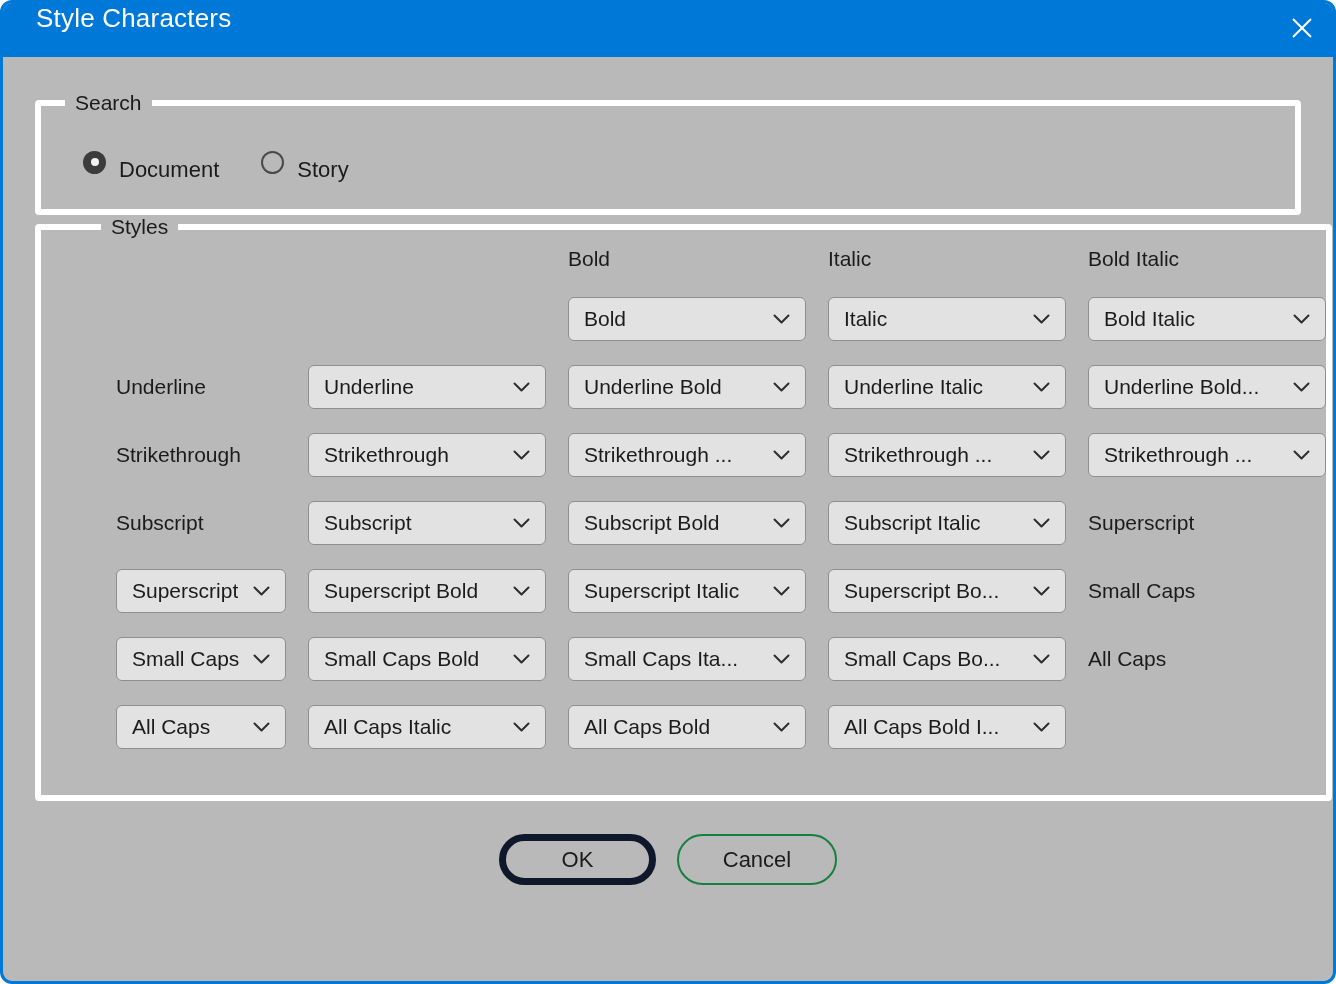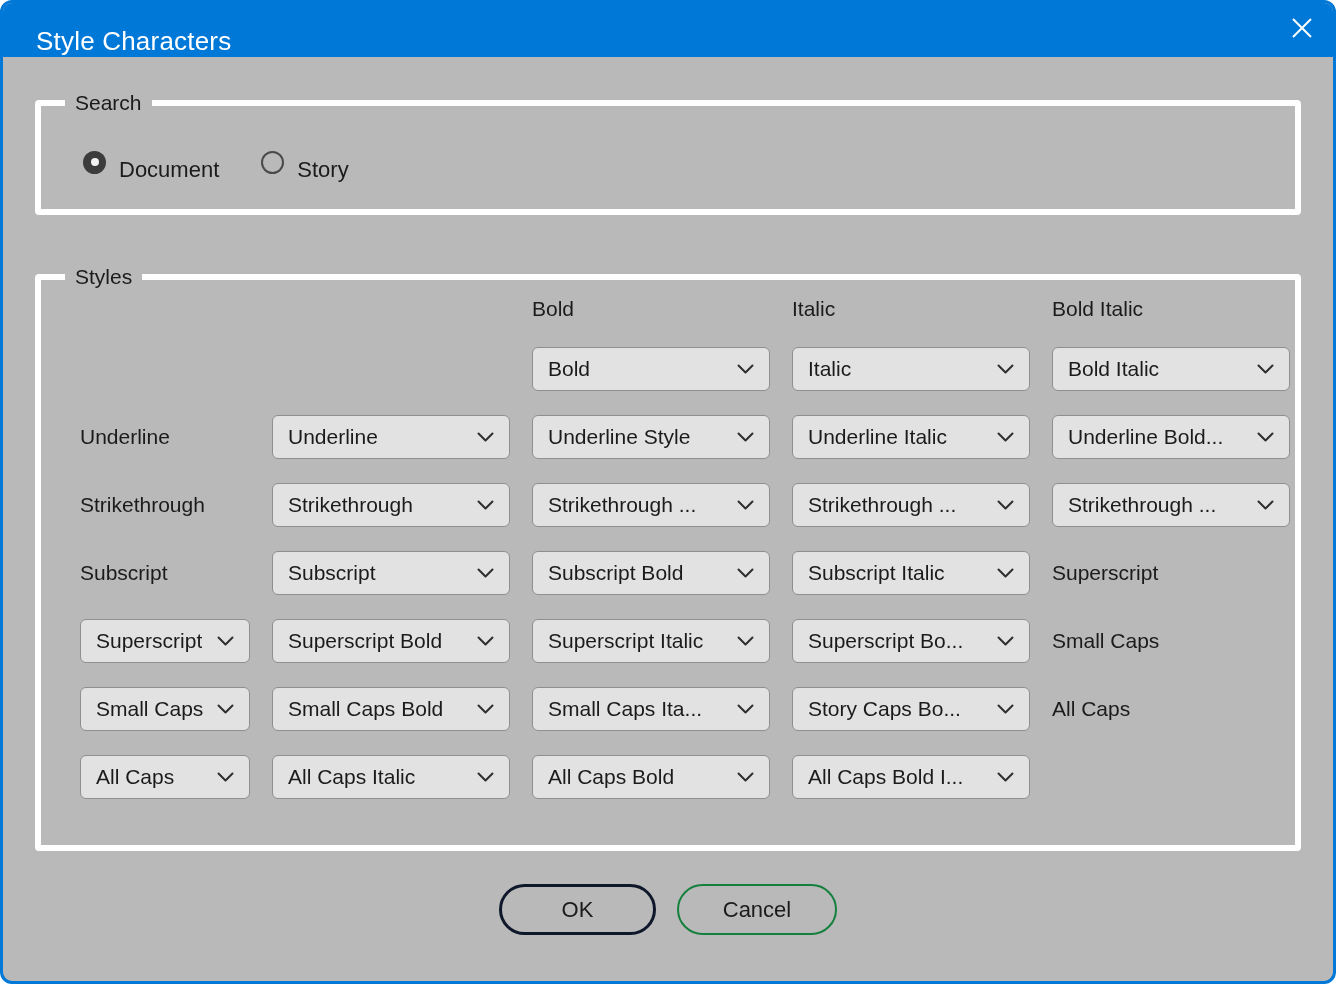--- a/index.html
+++ b/index.html
@@ -13,21 +13,21 @@
     width: 1336px; height: 984px;
     border: 3px solid #0078d7;
     border-radius: 12px;
     background: #b9b9b9;
     overflow: hidden;
     display: flex; flex-direction: column;
   }
   .titlebar {
     height: 54px; flex: 0 0 54px;
     background: #0078d7;
-    display: flex; align-items: flex-end;
+    display: flex; align-items: flex-start;
     padding-left: 33px;
   }
   .titlebar .title {
     color: #ffffff; font-size: 26px; font-weight: 400; letter-spacing: .2px;
   }
   .close-btn {
     margin-left: auto; width: 62px; height: 54px;
     display: flex; align-items: center; justify-content: center;
     cursor: default;
   }
@@ -57,21 +57,21 @@
     border: none; background: #3c3c3c;
   }
   .radio-circle.selected::after {
     content: ""; position: absolute;
     left: 50%; top: 50%; transform: translate(-50%, -50%);
     width: 8px; height: 8px; border-radius: 50%;
     background: #f2f2f2;
   }
   .radio-label { font-size: 22px; margin-top: 16px; }
 
-  .styles-box { margin-top: 50px; height: 586px; }
+  .styles-box { height: 586px; padding-left: 36px; }
   .styles-grid {
     display: grid;
     grid-template-columns: 170px 238px 238px 238px 238px;
     column-gap: 22px;
     row-gap: 24px;
     padding: 8px 0 0 39px;
     align-items: center;
   }
   .col-header {
     font-size: 21px; align-self: end; padding-bottom: 2px;
@@ -94,21 +94,21 @@
     display: flex; justify-content: center; gap: 21px;
     margin-top: 33px;
   }
   .btn {
     height: 51px; border-radius: 26px;
     background: transparent;
     font-size: 22px; color: #1b1b1b;
     font-family: "Liberation Sans", "DejaVu Sans", sans-serif;
     display: flex; align-items: center; justify-content: center;
   }
-  .btn-ok { width: 157px; border: 3px solid #0f172a; }
+  .btn-ok { width: 157px; border: 7px solid #0f172a; }
   .btn-cancel { width: 160px; border: 2px solid #15803d; }
   .cell-empty { }
 </style>
 </head>
 <body>
 
 <div class="dialog">
 
   <div class="titlebar">
     <span class="title">Style Characters</span>
@@ -177,21 +177,21 @@
         <div class="row-label">Underline</div>
         <div class="dropdown">
           <span class="val">Underline</span>
           <span class="chevron">
               <svg width="17" height="11" viewBox="0 0 17 11">
                 <path d="M1.5 1.5 L8.5 8.5 L15.5 1.5" stroke="#2e2e2e" stroke-width="2" fill="none" stroke-linecap="round" stroke-linejoin="round"></path>
               </svg>
             </span>
         </div>
         <div class="dropdown">
-          <span class="val">Underline Style</span>
+          <span class="val">Underline Bold</span>
           <span class="chevron">
               <svg width="17" height="11" viewBox="0 0 17 11">
                 <path d="M1.5 1.5 L8.5 8.5 L15.5 1.5" stroke="#2e2e2e" stroke-width="2" fill="none" stroke-linecap="round" stroke-linejoin="round"></path>
               </svg>
             </span>
         </div>
         <div class="dropdown">
           <span class="val">Underline Italic</span>
           <span class="chevron">
               <svg width="17" height="11" viewBox="0 0 17 11">
@@ -321,21 +321,21 @@
         </div>
         <div class="dropdown">
           <span class="val">Small Caps Ita...</span>
           <span class="chevron">
               <svg width="17" height="11" viewBox="0 0 17 11">
                 <path d="M1.5 1.5 L8.5 8.5 L15.5 1.5" stroke="#2e2e2e" stroke-width="2" fill="none" stroke-linecap="round" stroke-linejoin="round"></path>
               </svg>
             </span>
         </div>
         <div class="dropdown">
-          <span class="val">Story Caps Bo...</span>
+          <span class="val">Small Caps Bo...</span>
           <span class="chevron">
               <svg width="17" height="11" viewBox="0 0 17 11">
                 <path d="M1.5 1.5 L8.5 8.5 L15.5 1.5" stroke="#2e2e2e" stroke-width="2" fill="none" stroke-linecap="round" stroke-linejoin="round"></path>
               </svg>
             </span>
         </div>
 
         <div class="row-label">All Caps</div>
         <div class="dropdown">
           <span class="val">All Caps</span>

